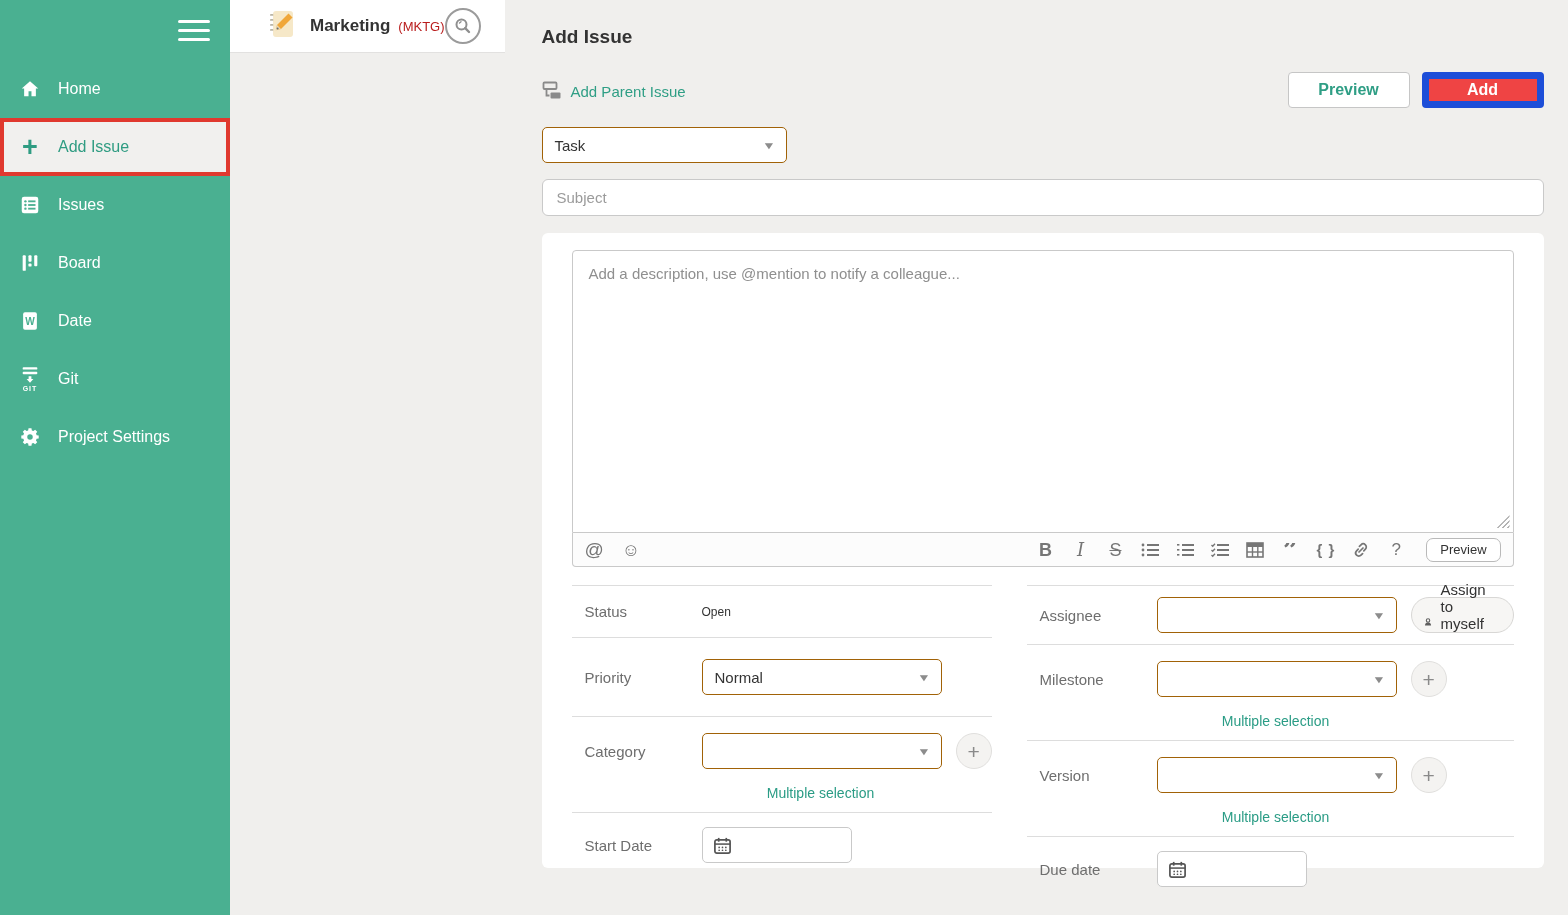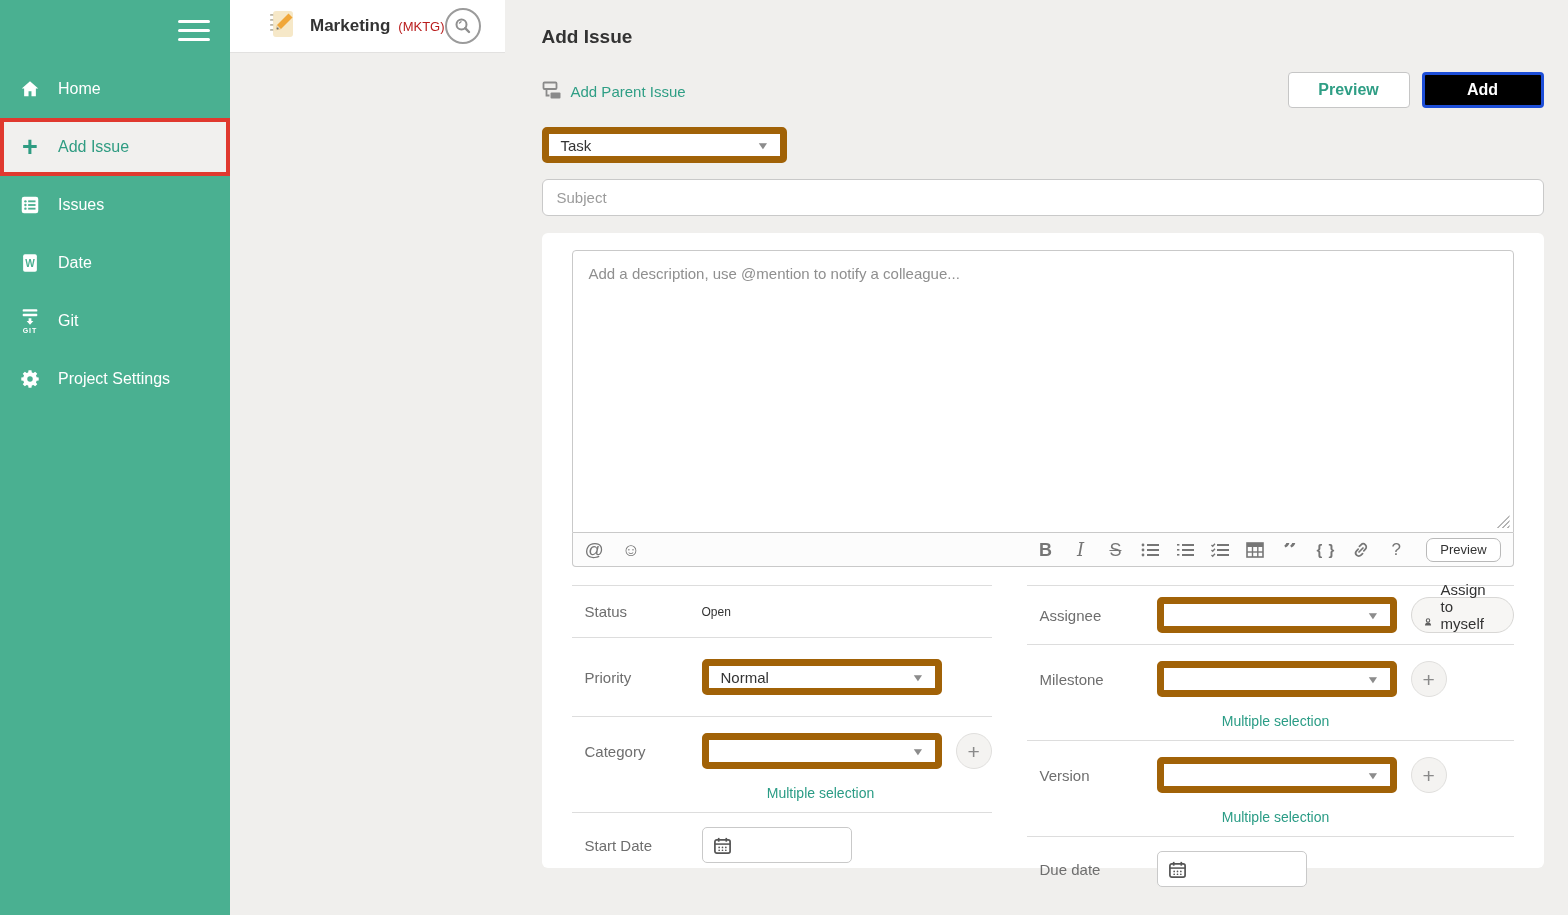--- a/index.html
+++ b/index.html
@@ -28,23 +28,23 @@
   .search-btn { margin-left:auto; width:36px; height:36px; border:2px solid #9b9b9b; border-radius:50%; display:flex; align-items:center; justify-content:center; cursor:pointer; background:#fff; }
 
   
   .content { flex:1; background:#f0efed; padding:0 38px 0 37px; overflow:hidden; }
   h1.page-title { margin-top:26px; font-size:19px; font-weight:bold; color:#333; }
   .actions-row { margin-top:24px; display:flex; align-items:center; }
   .parent-link { display:flex; align-items:flex-end; gap:9px; color:#2f9e85; font-size:15px; cursor:pointer; text-decoration:none; }
   .top-btns { margin-left:auto; display:flex; gap:12px; }
   .btn { height:36px; min-width:122px; border-radius:4px; font-size:16px; font-weight:bold; cursor:pointer; padding:0 18px; }
   .btn-preview { background:#fff; border:1px solid #c6c6c6; color:#2f9e85; }
-  .btn-add { background:#000000; border:3px solid #1d4ed8; color:#fff; }
-
-  .select { background:#fff; border:7px solid #a16207; border-radius:5px; height:36px; display:flex; align-items:center; padding:0 12px; font-size:15px; color:#333; cursor:pointer; }
+  .btn-add { background:#ef4444; border:7px solid #1d4ed8; color:#fff; }
+
+  .select { background:#fff; border:1px solid #a16207; border-radius:5px; height:36px; display:flex; align-items:center; padding:0 12px; font-size:15px; color:#333; cursor:pointer; }
   .select .caret { margin-left:auto; font-size:10px; color:#8c8c8c; transform:scaleX(1.4); }
   .task-select { width:245px; margin-top:19px; }
 
   .subject-input { display:block; width:100%; height:37px; margin-top:16px; border:1px solid #c9c9c9; border-radius:6px; padding:0 14px; font-size:15px; font-family:inherit; color:#333; background:#fff; }
   .subject-input::placeholder { color:#9b9b9b; }
 
   
   .card { margin-top:17px; background:#fff; border-radius:6px; padding:17px 30px 0 30px; height:635px; }
   .ta-wrap { position:relative; }
   .desc-ta { display:block; width:100%; height:283px; resize:none; border:1px solid #c9c9c9; border-radius:4px 4px 0 0; padding:14px 16px; font-size:15px; font-family:inherit; color:#333; }
@@ -117,20 +117,31 @@
               <rect x="10" y="7" width="8" height="2" fill="#4ab091"></rect>
               <circle cx="7" cy="12" r="1.3" fill="#4ab091"></circle>
               <rect x="10" y="11" width="8" height="2" fill="#4ab091"></rect>
               <circle cx="7" cy="16" r="1.3" fill="#4ab091"></circle>
               <rect x="10" y="15" width="8" height="2" fill="#4ab091"></rect>
             </svg>
         </span>
         <span>Issues</span>
       </div>
 
+      <div class="nav-item">
+        <span class="nicon">
+          <svg width="22" height="22" viewBox="0 0 24 24">
+              <rect x="4" y="3.5" width="3.4" height="17" rx="1" fill="#fff"></rect>
+              <rect x="10.3" y="3.5" width="3.4" height="7" rx="1" fill="#fff"></rect>
+              <rect x="10.3" y="12.5" width="3.4" height="3.4" rx="1" fill="#fff"></rect>
+              <rect x="16.6" y="3.5" width="3.4" height="12" rx="1" fill="#fff"></rect>
+            </svg>
+        </span>
+        <span>Board</span>
+      </div>
 
 
       <div class="nav-item">
         <span class="nicon">
           <svg width="22" height="22" viewBox="0 0 24 24">
               <rect x="4.5" y="2.5" width="15" height="19" rx="2" fill="#fff"></rect>
               <text x="12" y="16" font-size="11" font-weight="bold" text-anchor="middle" fill="#4ab091" font-family="Liberation Sans, sans-serif">W</text>
             </svg>
         </span>
         <span>Date</span>

